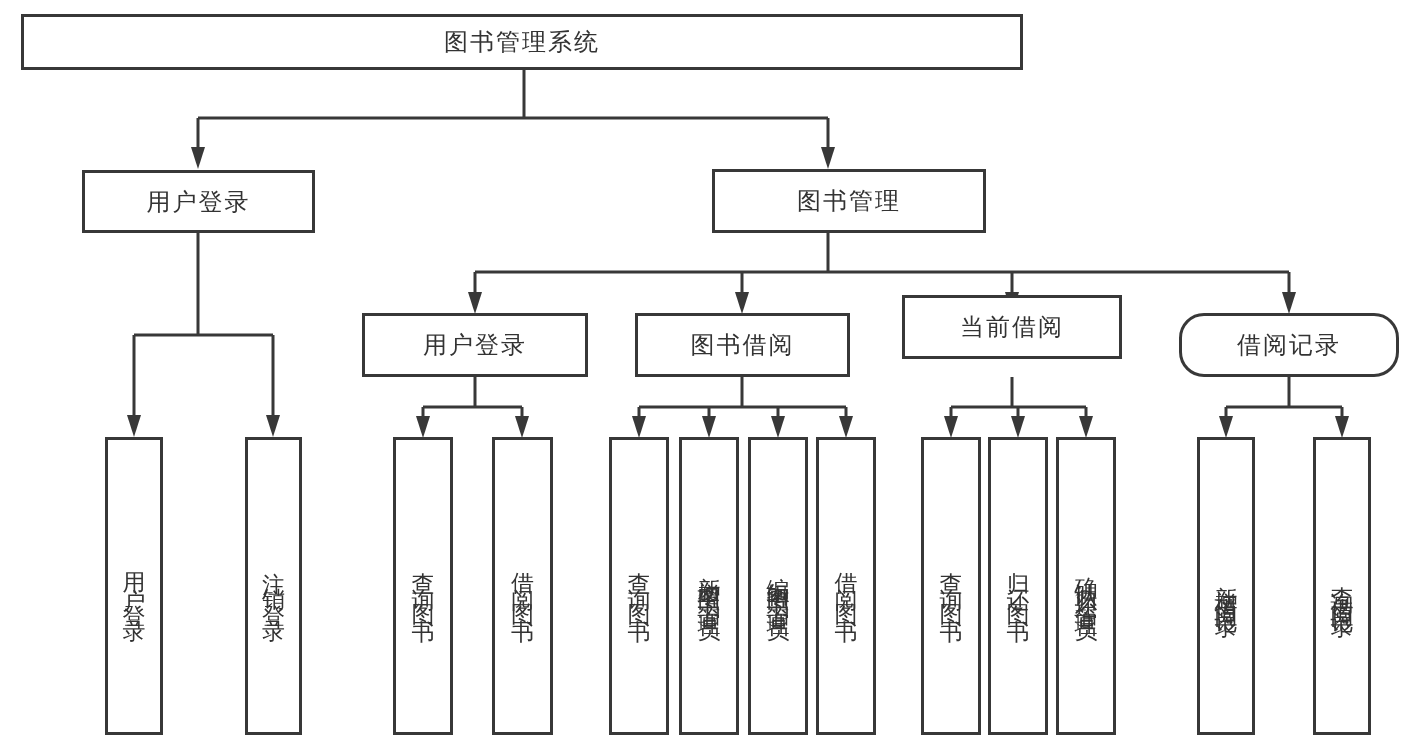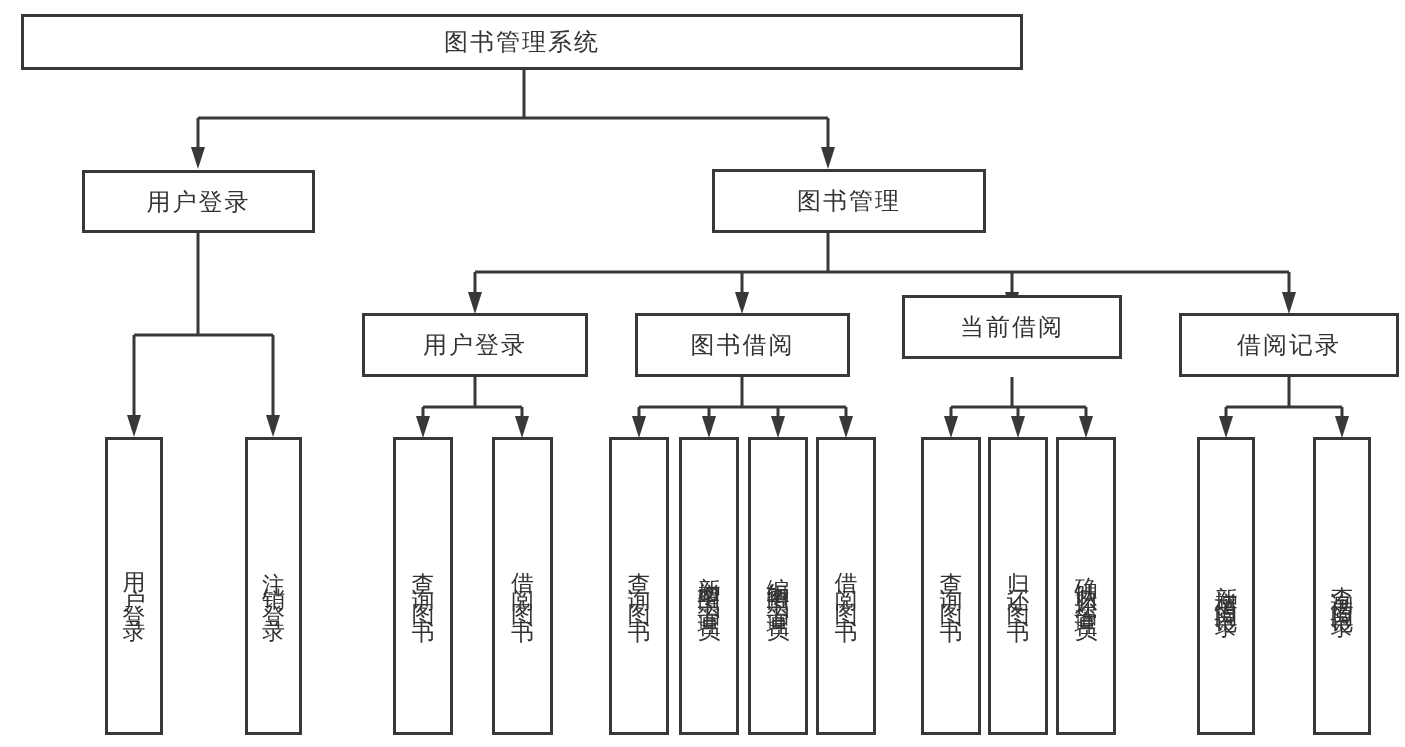--- a/index.html
+++ b/index.html
@@ -104,21 +104,21 @@
   </svg>
 
   <div class="node" style="left:21px; top:14px; width:1002px; height:56px;">图书管理系统</div>
 
   <div class="node" style="left:82px; top:170px; width:233px; height:63px;">用户登录</div>
   <div class="node" style="left:712px; top:169px; width:274px; height:64px;">图书管理</div>
 
   <div class="node" style="left:362px; top:313px; width:226px; height:64px;">用户登录</div>
   <div class="node" style="left:635px; top:313px; width:215px; height:64px;font-family:Liberation Mono, monospace;">图书借阅</div>
   <div class="node" style="left:902px; top:295px; width:220px; height:64px;">当前借阅</div>
-  <div class="node" style="left:1179px; top:313px; width:220px; height:64px;">借阅记录</div>
+  <div class="node" style="left:1179px; top:313px; width:220px; height:64px;border-radius:25px;">借阅记录</div>
 
   <div class="node vnode short" style="left:105px; top:437px; width:58px; height:298px;">用户登录</div>
   <div class="node vnode short" style="left:245px; top:437px; width:57px; height:298px;">注销登录</div>
 
   <div class="node vnode short" style="left:393px; top:437px; width:60px; height:298px;">查询图书</div>
   <div class="node vnode short" style="left:492px; top:437px; width:61px; height:298px;">借阅图书</div>
 
   <div class="node vnode short" style="left:609px; top:437px; width:60px; height:298px;">查询图书</div>
   <div class="node vnode" style="left:679px; top:437px; width:60px; height:298px;">新增图书（管理员）</div>
   <div class="node vnode" style="left:748px; top:437px; width:60px; height:298px;">编辑图书（管理员）</div>

